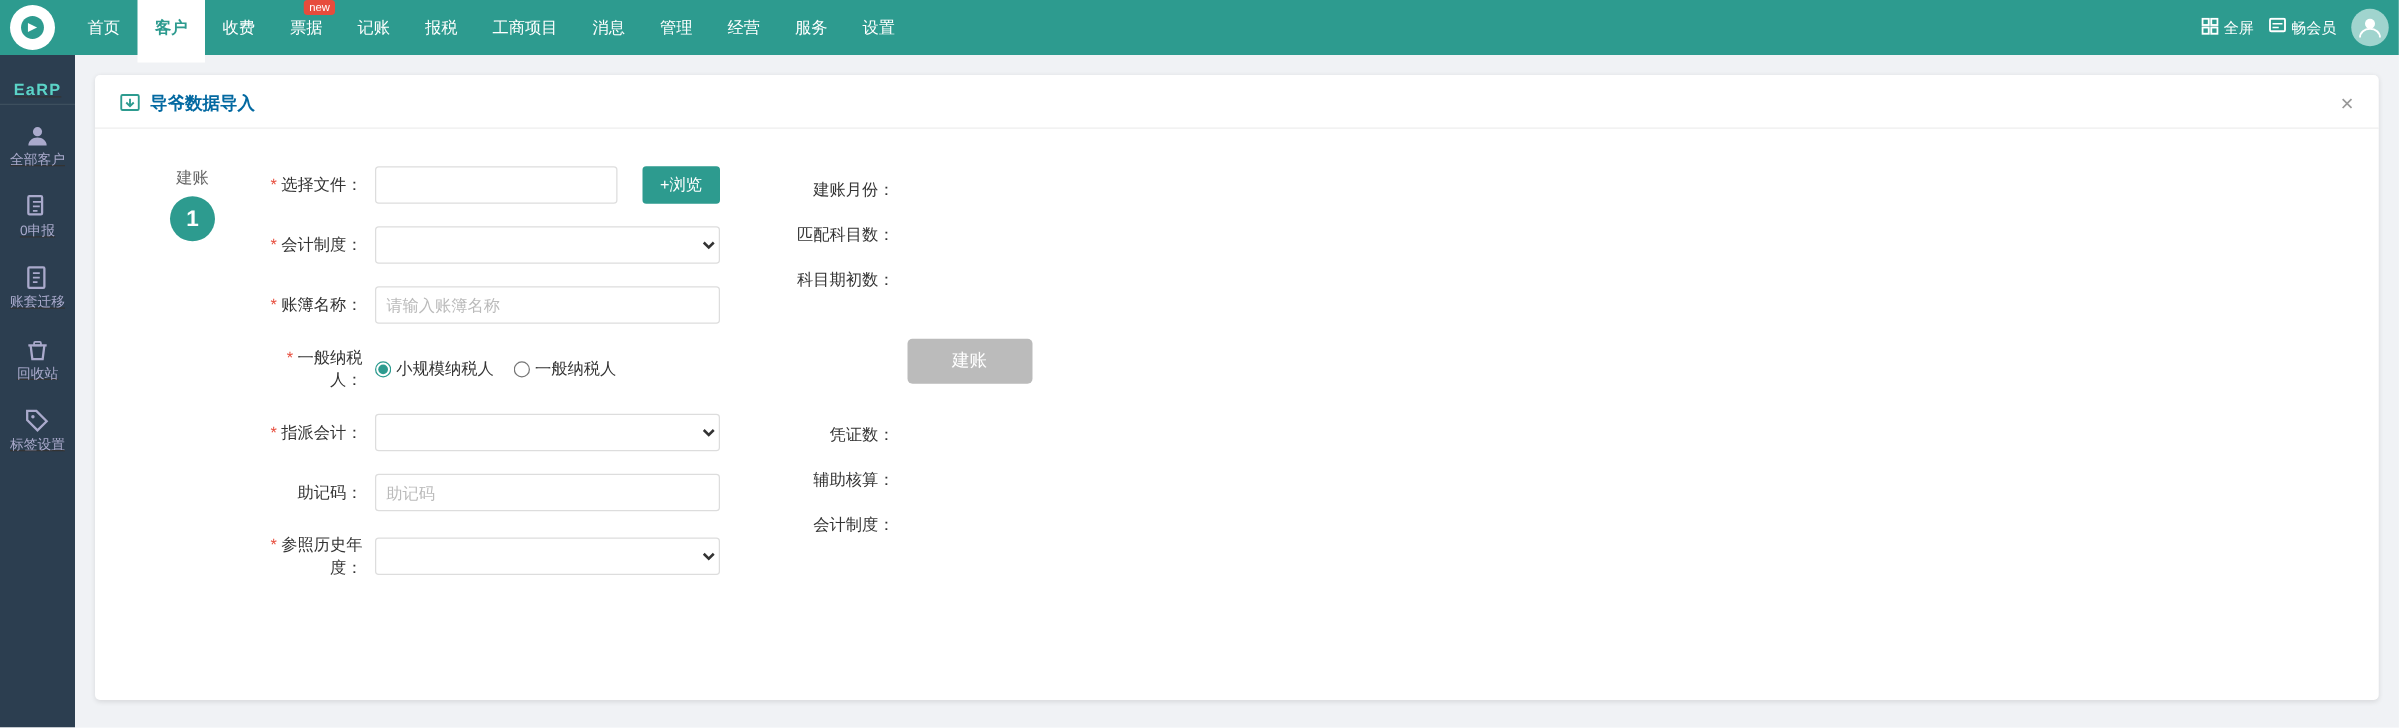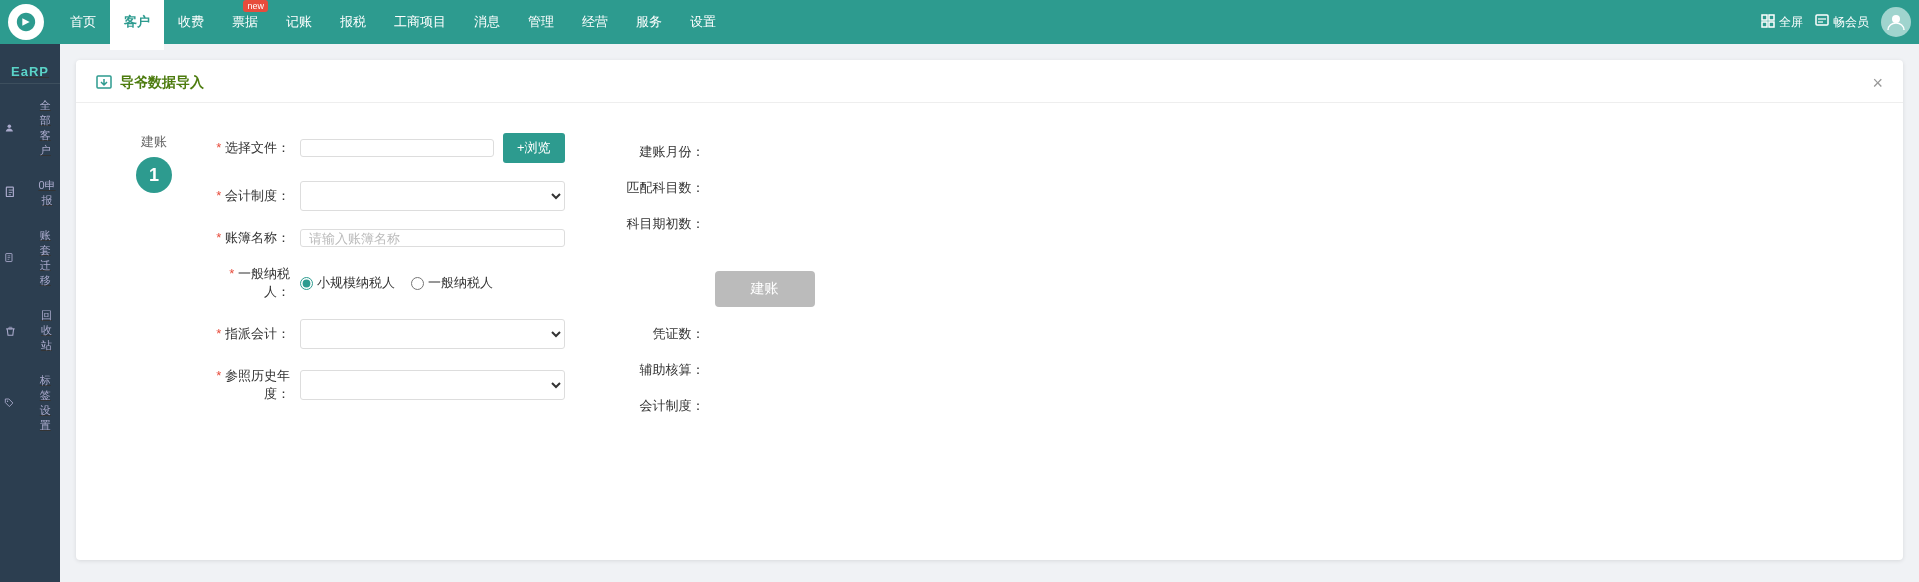--- a/index.html
+++ b/index.html
@@ -74,29 +74,29 @@
       min-height: calc(100vh - 44px);
       display: flex;
       flex-direction: column;
       align-items: center;
       padding-top: 8px;
       flex-shrink: 0;
       text-decoration: underline;
     }
     .sidebar-item {
       display: flex;
-      flex-direction: row;
+      flex-direction: column;
       align-items: center;
       color: #aac;
       padding: 10px 4px;
       cursor: pointer;
       width: 100%;
       text-align: center;
       font-size: 11px;
-      gap: 20px;
+      gap: 0;
     }
     .sidebar-item svg { width: 22px; height: 22px; fill: currentColor; }
     .sidebar-logo-area {
       width: 100%;
       padding: 8px 4px 4px;
       display: flex; flex-direction: column; align-items: center;
       border-bottom: 1px solid #3d4f5e;
       margin-bottom: 4px;
     }
     .earp-text { color: #5bd3c7; font-size: 13px; font-weight: bold; letter-spacing: 1px; margin-top: 4px; }
@@ -113,21 +113,21 @@
       padding: 0;
       min-height: 500px;
     }
     .dialog-header {
       padding: 14px 20px 10px;
       border-bottom: 1px solid #eee;
       display: flex; align-items: center; justify-content: space-between;
     }
     .dialog-title {
       display: flex; align-items: center; gap: 8px;
-      font-size: 14px; font-weight: bold; color: #4d7c0f;
+      font-size: 14px; font-weight: bold; color: #0369a1;
     }
     .dialog-close {
       font-size: 18px; color: #999; cursor: pointer; line-height: 1;
       background: none; border: none;
     }
 
     
     .form-container {
       display: flex;
       padding: 30px 60px;
@@ -166,32 +166,32 @@
       font-size: 13px;
       color: #333;
       flex-shrink: 0;
     }
     .form-label.required::before {
       content: "* ";
       color: #e74c3c;
     }
     .form-control {
       flex: 1;
-      height: 18px;
+      height: 30px;
       border: 1px solid #ddd;
       border-radius: 3px;
       padding: 0 8px;
       font-size: 13px;
       outline: none;
       color: #333;
     }
     .form-control::placeholder { color: #bbb; }
 
     
-    .file-row { display: flex; align-items: center; gap: 9px; }
+    .file-row { display: flex; align-items: center; gap: 20px; }
     .file-input { flex: 1; }
     .btn-browse {
       background: #2d9b8f;
       color: #fff;
       border: none;
       padding: 0 14px;
       height: 30px;
       border-radius: 3px;
       cursor: pointer;
       font-size: 13px;
@@ -413,20 +413,24 @@
                   <span>一般纳税人</span>
                 </label>
               </div>
             </div>
 
             <div class="form-row">
               <span class="form-label required">指派会计：</span>
               <select class="form-select"></select>
             </div>
 
+            <div class="form-row">
+              <span class="form-label">助记码：</span>
+              <input type="text" class="form-control" placeholder="助记码" style="">
+            </div>
 
 
             <div class="form-row">
               <span class="form-label required">参照历史年度：</span>
               <select class="form-select"></select>
             </div>
 
           </div>
         </div>
 
@@ -444,21 +448,21 @@
 
           <div class="info-row">
             <span class="info-label">科目期初数：</span>
             <span class="info-value"></span>
           </div>
 
           <div class="build-btn-area">
             <button class="btn-build">建账</button>
           </div>
 
-          <div class="info-row" style="margin-top:18px;">
+          <div class="info-row" style="margin-top:32px;">
             <span class="info-label">凭证数：</span>
             <span class="info-value"></span>
           </div>
 
 
           <div class="info-row">
             <span class="info-label">辅助核算：</span>
             <span class="info-value"></span>
           </div>
 

